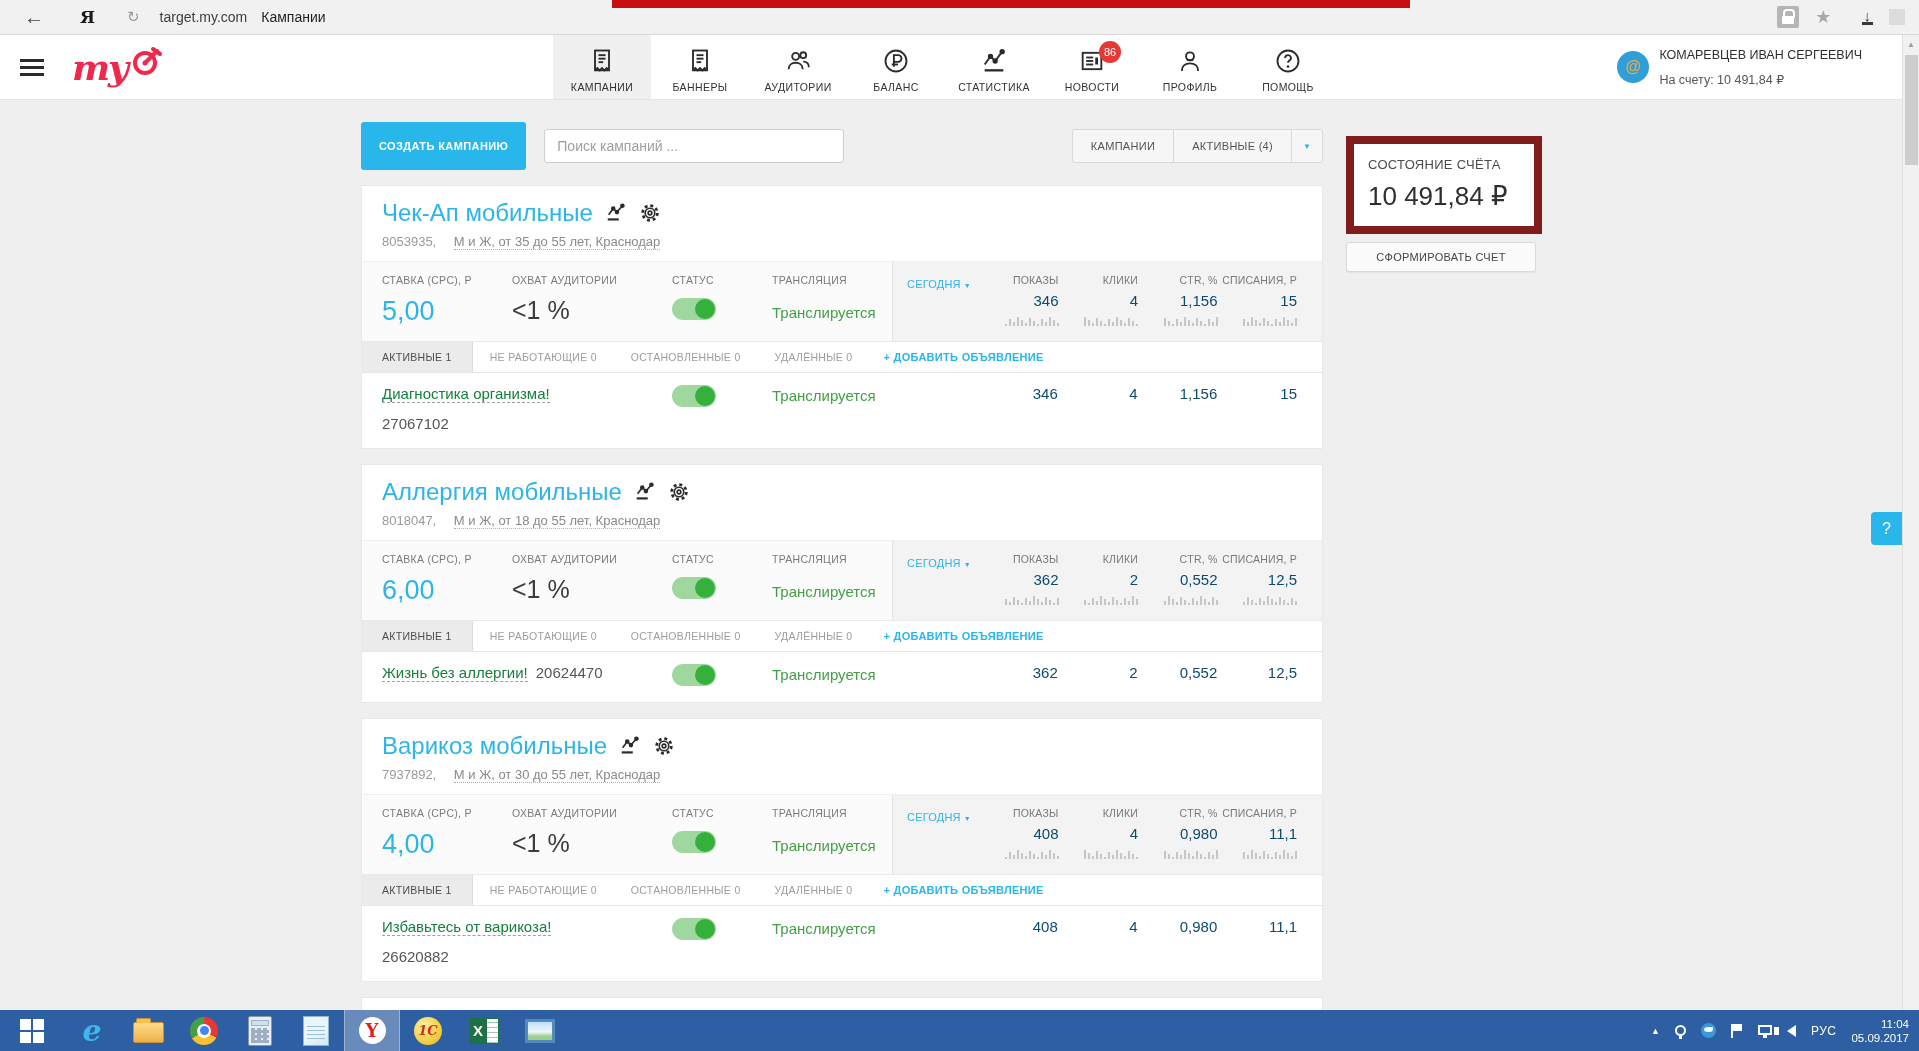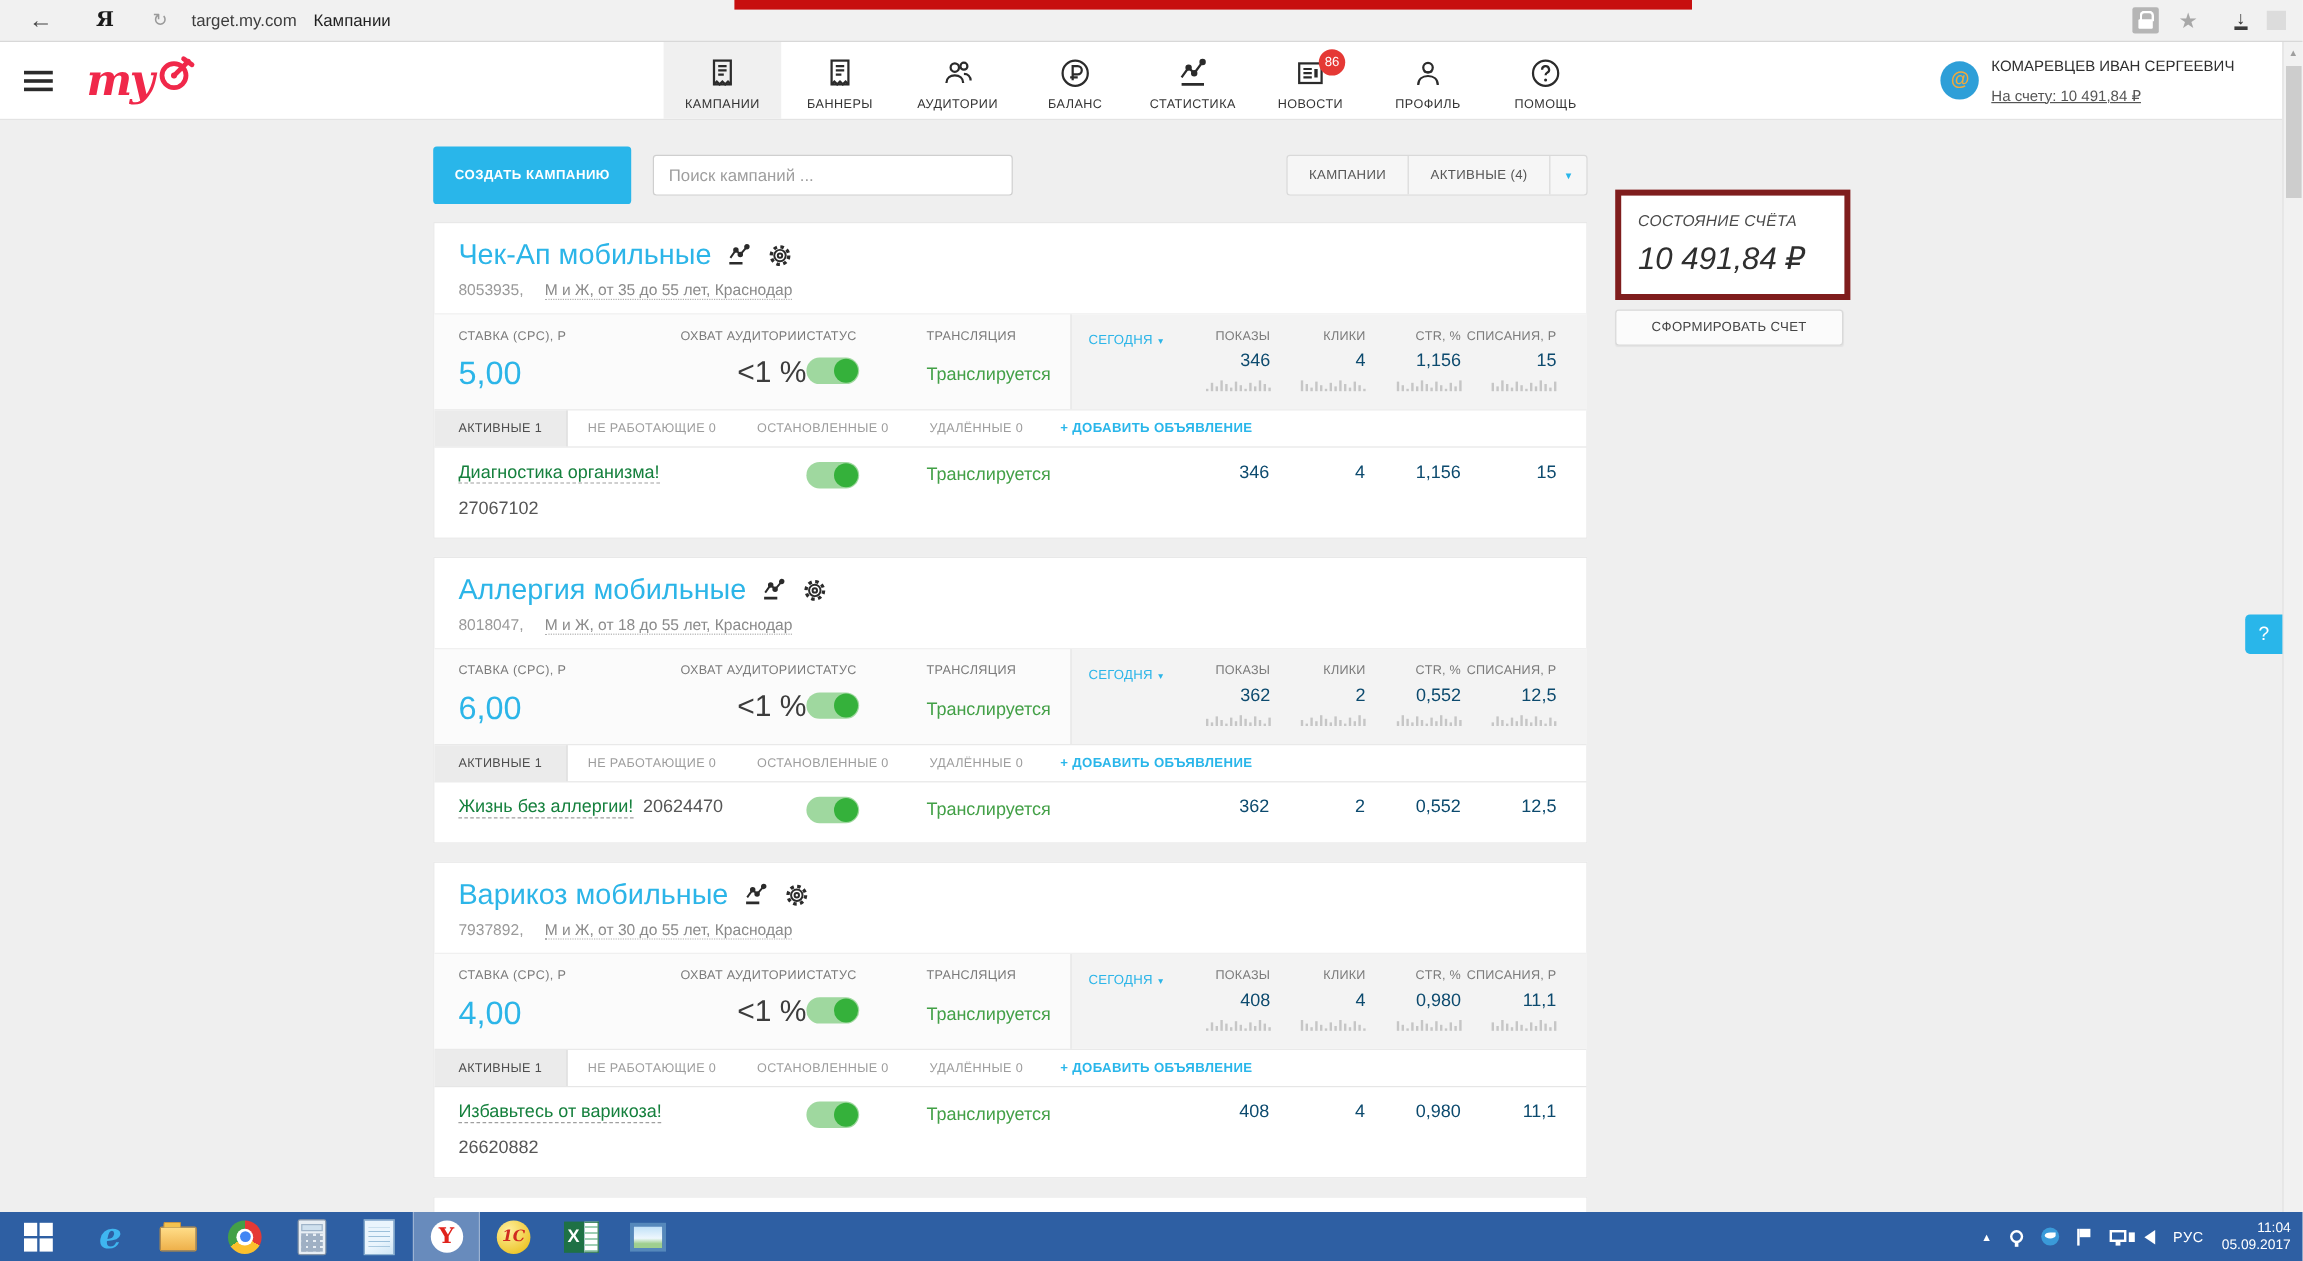--- a/index.html
+++ b/index.html
@@ -32,21 +32,21 @@
   .main-nav { display:flex; align-items:stretch; margin-left:390px; }
   .nav-item { width:98px; display:flex; flex-direction:column; align-items:center; justify-content:center; cursor:pointer; position:relative; padding-top:4px; }
   .nav-item.active { background:#f0f0f0; }
   .nav-ic { width:30px; height:30px; display:flex; align-items:center; justify-content:center; }
   .nav-label { font-size:10.5px; color:#333; letter-spacing:.4px; margin-top:5px; }
   .badge { position:absolute; top:6px; left:56px; min-width:22px; height:22px; border-radius:11px; background:#e53935; color:#fff; font-size:11px; display:flex; align-items:center; justify-content:center; padding:0 4px; }
   .user-box { margin-left:auto; display:flex; align-items:center; margin-right:40px; cursor:pointer; }
   .avatar { width:32px; height:32px; border-radius:50%; background:#2e9fd8; color:#f2a93b; font-size:16px; font-weight:bold; display:flex; align-items:center; justify-content:center; }
   .user-meta { margin-left:10px; }
   .user-name { font-size:12.5px; color:#2f2f2f; }
-  .user-balance { font-size:12.5px; color:#555; margin-top:10px;text-decoration:underline; }
+  .user-balance { font-size:12.5px; color:#555; margin-top:10px; }
 
   
   .scrollbar { position:absolute; top:35px; right:0; bottom:41px; width:17px; background:#f1f1f1; border-left:1px solid #e0e0e0; z-index:25; }
   .sb-arrow { color:#9e9e9e; font-size:8px; text-align:center; padding-top:5px; }
   .sb-thumb { position:absolute; top:20px; left:2px; width:13px; height:110px; background:#cdcdcd; }
 
   
   .main { position:absolute; top:100px; left:0; right:17px; bottom:41px; overflow:hidden; }
   .content-col { position:absolute; left:361px; top:0; width:962px; }
   .toolbar { margin-top:22px; display:flex; align-items:center; }
@@ -62,21 +62,21 @@
   .card-head { padding:13px 25px 12px 20px; }
   .title-row { display:flex; align-items:center; gap:12px; }
   .card-title { font-size:24px; color:#2cb5e8; cursor:pointer; font-weight:normal; }
   .head-ic { cursor:pointer; display:flex; }
   .card-sub { margin-top:7px; font-size:13px; color:#9a9a9a; }
   .card-sub .targeting { margin-left:14px; color:#8a8a8a; border-bottom:1px dotted #b0b0b0; cursor:pointer; }
 
   .stats { display:flex; border-top:1px solid #f0f0f0; border-bottom:1px solid #e9e9e9; background:#fbfbfb; }
   .stats-left { width:530px; display:flex; padding:12px 0 14px 20px; }
   .sl-col { }
-  .w-rate { width:130px; } .w-reach { width:160px;text-align:right; } .w-status { width:100px; } .w-bc { flex:1; }
+  .w-rate { width:130px; } .w-reach { width:160px; } .w-status { width:100px; } .w-bc { flex:1; }
   .stat-label { font-size:10.5px; color:#7a7a7a; letter-spacing:.3px; }
   .v-rate { margin-top:10px; font-size:27px; color:#2cb5e8; font-weight:normal; }
   .v-reach { margin-top:10px; font-size:25px; color:#3c3c3c; }
   .v-bc { margin-top:18px; font-size:15px; color:#43a047; }
   .toggle { width:44px; height:22px; border-radius:12px; background:#9fd89f; position:relative; margin-top:12px; cursor:pointer; }
   .toggle::after { content:""; position:absolute; right:1px; top:1px; width:20px; height:20px; border-radius:50%; background:#35b13b; }
   .stats-right { flex:1; display:flex; padding:12px 25px 10px 0; background:#f3f3f3; border-left:1px solid #e4e4e4; }
   .c-today { width:86px; padding-left:14px; }
   .today-lbl { font-size:11px; color:#2cb5e8; cursor:pointer; letter-spacing:.2px; }
   .today-caret { font-size:7px; color:#2cb5e8; margin-left:3px; }
@@ -100,21 +100,21 @@
   .card.inline-id .ad-id-inline { display:inline; }
   .ad-toggle-col { width:100px; }
   .ad-toggle-col .toggle { margin-top:0; }
   .ad-bc { flex:1; font-size:15px; color:#43a047; padding-top:2px; }
   .ad-nums { flex:1; display:flex; }
   .ad-nums .c-num { justify-content:flex-start; }
   .ad-nums .col-value { margin-top:0; }
 
   
   .right-col { position:absolute; left:1346px; top:0; width:196px; }
-  .account-box { margin-top:58px; background:#fff; border:5px solid #7f1d1d; padding:13px 14px 14px;font-style:italic; }
+  .account-box { margin-top:36px; background:#fff; border:8px solid #7f1d1d; padding:13px 14px 14px; }
   .acc-label { font-size:13px; color:#4a4a4a; letter-spacing:.3px; }
   .acc-value { margin-top:9px; font-size:26px; color:#2f2f2f; }
   .btn-invoice { margin-top:8px; width:190px; height:30px; background:#fbfbfb; border:1px solid #d9d9d9; border-radius:3px; font-size:11px; color:#444; letter-spacing:.3px; cursor:pointer; box-shadow:0 1px 1px rgba(0,0,0,.05); }
   .help-tab { position:absolute; top:512px; right:17px; width:31px; height:33px; background:#29b6ea; color:#fff; font-size:16px; display:flex; align-items:center; justify-content:center; border-radius:4px 0 0 4px; cursor:pointer; z-index:26; }
 
   
   .taskbar { position:absolute; left:0; bottom:0; width:1919px; height:41px; background:#2e5fa3; display:flex; align-items:stretch; z-index:40; }
   .tb-cell { width:56px; display:flex; align-items:center; justify-content:center; cursor:pointer; }
   .tb-cell.start { width:64px; }
   .tb-cell.active-app { background:rgba(255,255,255,.28); border-left:1px solid rgba(255,255,255,.35); border-right:1px solid rgba(255,255,255,.35); }

